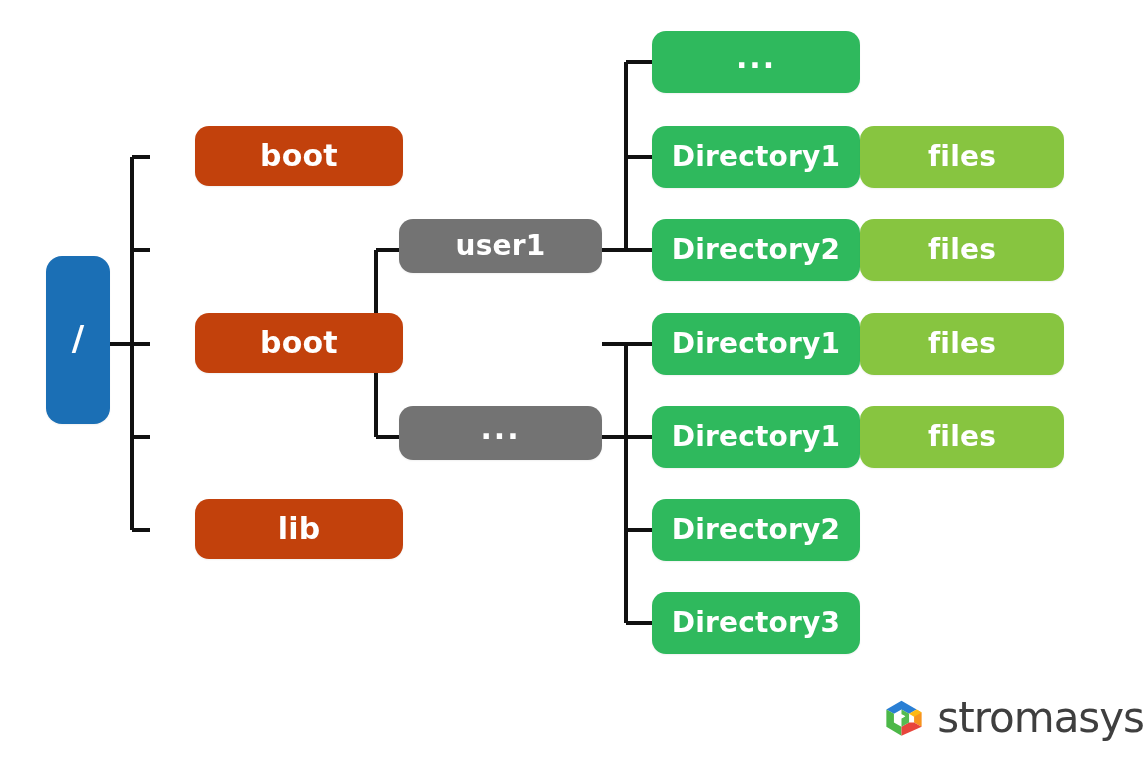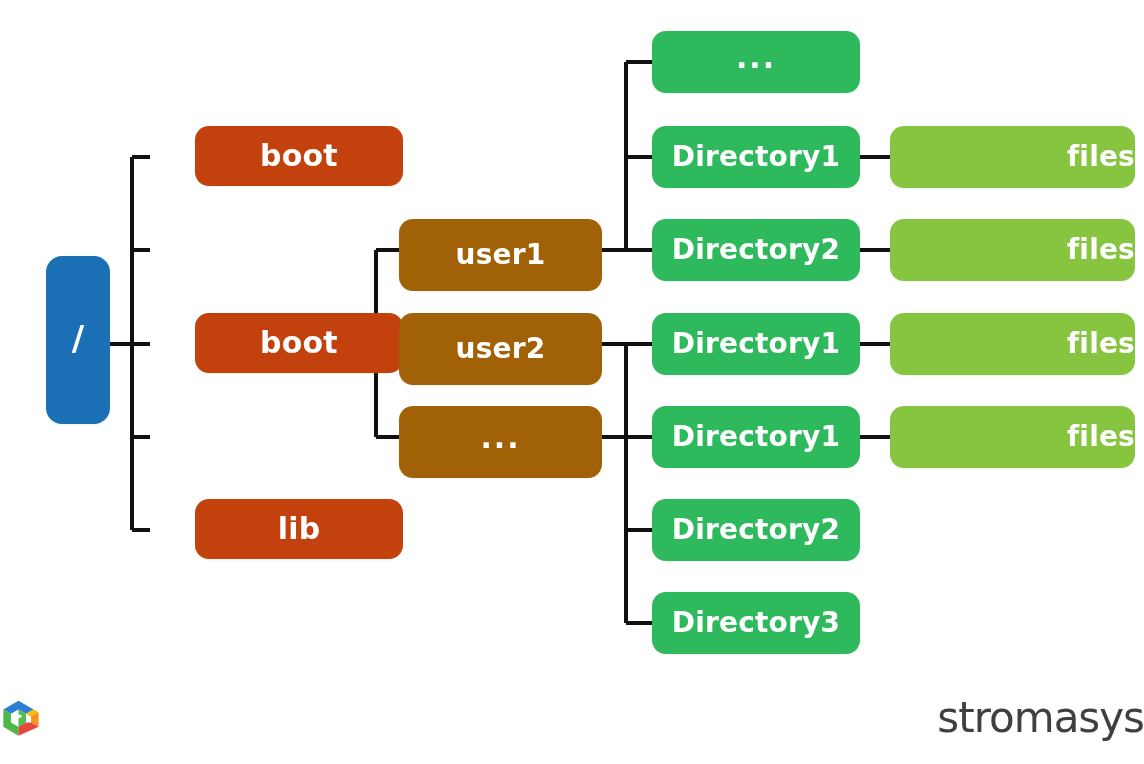--- a/index.html
+++ b/index.html
@@ -39,46 +39,45 @@
   
   .n-l1{
     left:150px;width:208px;height:60px;
     background:#c2410c;
     font-size:30px;
     margin-left:45px;
   }
 
   
   .n-l2{
-    left:399px;width:203px;height:72px;
-    background:#a16207;
+    left:399px;width:203px;height:54px;
+    background:#737373;
     font-size:28px;
   }
 
   
   .n-l3{
     left:652px;width:208px;height:62px;
     background:#2fb95d;
     font-size:28px;
   }
 
   
   .n-l4{
-    left:890px;width:245px;height:62px;
+    left:860px;width:204px;height:62px;
     background:#87c540;
     font-size:28px;
-    justify-content:flex-end;
   }
 
   .dots{font-size:30px;letter-spacing:2px;transform:translateY(-4px);}
 
   
   .logo-wrap{
     position:absolute;left:0;top:690px;width:1144px;height:56px;
-    display:flex;align-items:center;justify-content:space-between;gap:12px;
+    display:flex;align-items:center;justify-content:flex-end;gap:12px;
   }
   .logo-mark{width:42px;height:42px;display:block;}
   .logo-word{
     font-family:"DejaVu Sans", sans-serif;
     font-size:42px;font-weight:400;color:#3f3f3f;
     letter-spacing:-1px;line-height:1;
   }
 </style>
 </head>
 <body>
@@ -136,23 +135,20 @@
   <div class="node n-l1" style="top:313px">
     <span>boot</span>
   </div>
   <div class="node n-l1" style="top:499px">
     <span>lib</span>
   </div>
 
   <div class="node n-l2" style="top:219px">
     <span>user1</span>
   </div>
-  <div class="node n-l2" style="top:313px">
-    <span>user2</span>
-  </div>
   <div class="node n-l2" style="top:406px">
     <span class="dots">...</span>
   </div>
 
   <div class="node n-l3" style="top:31px">
     <span class="dots">...</span>
   </div>
   <div class="node n-l3" style="top:126px">
     <span>Directory1</span>
   </div>

